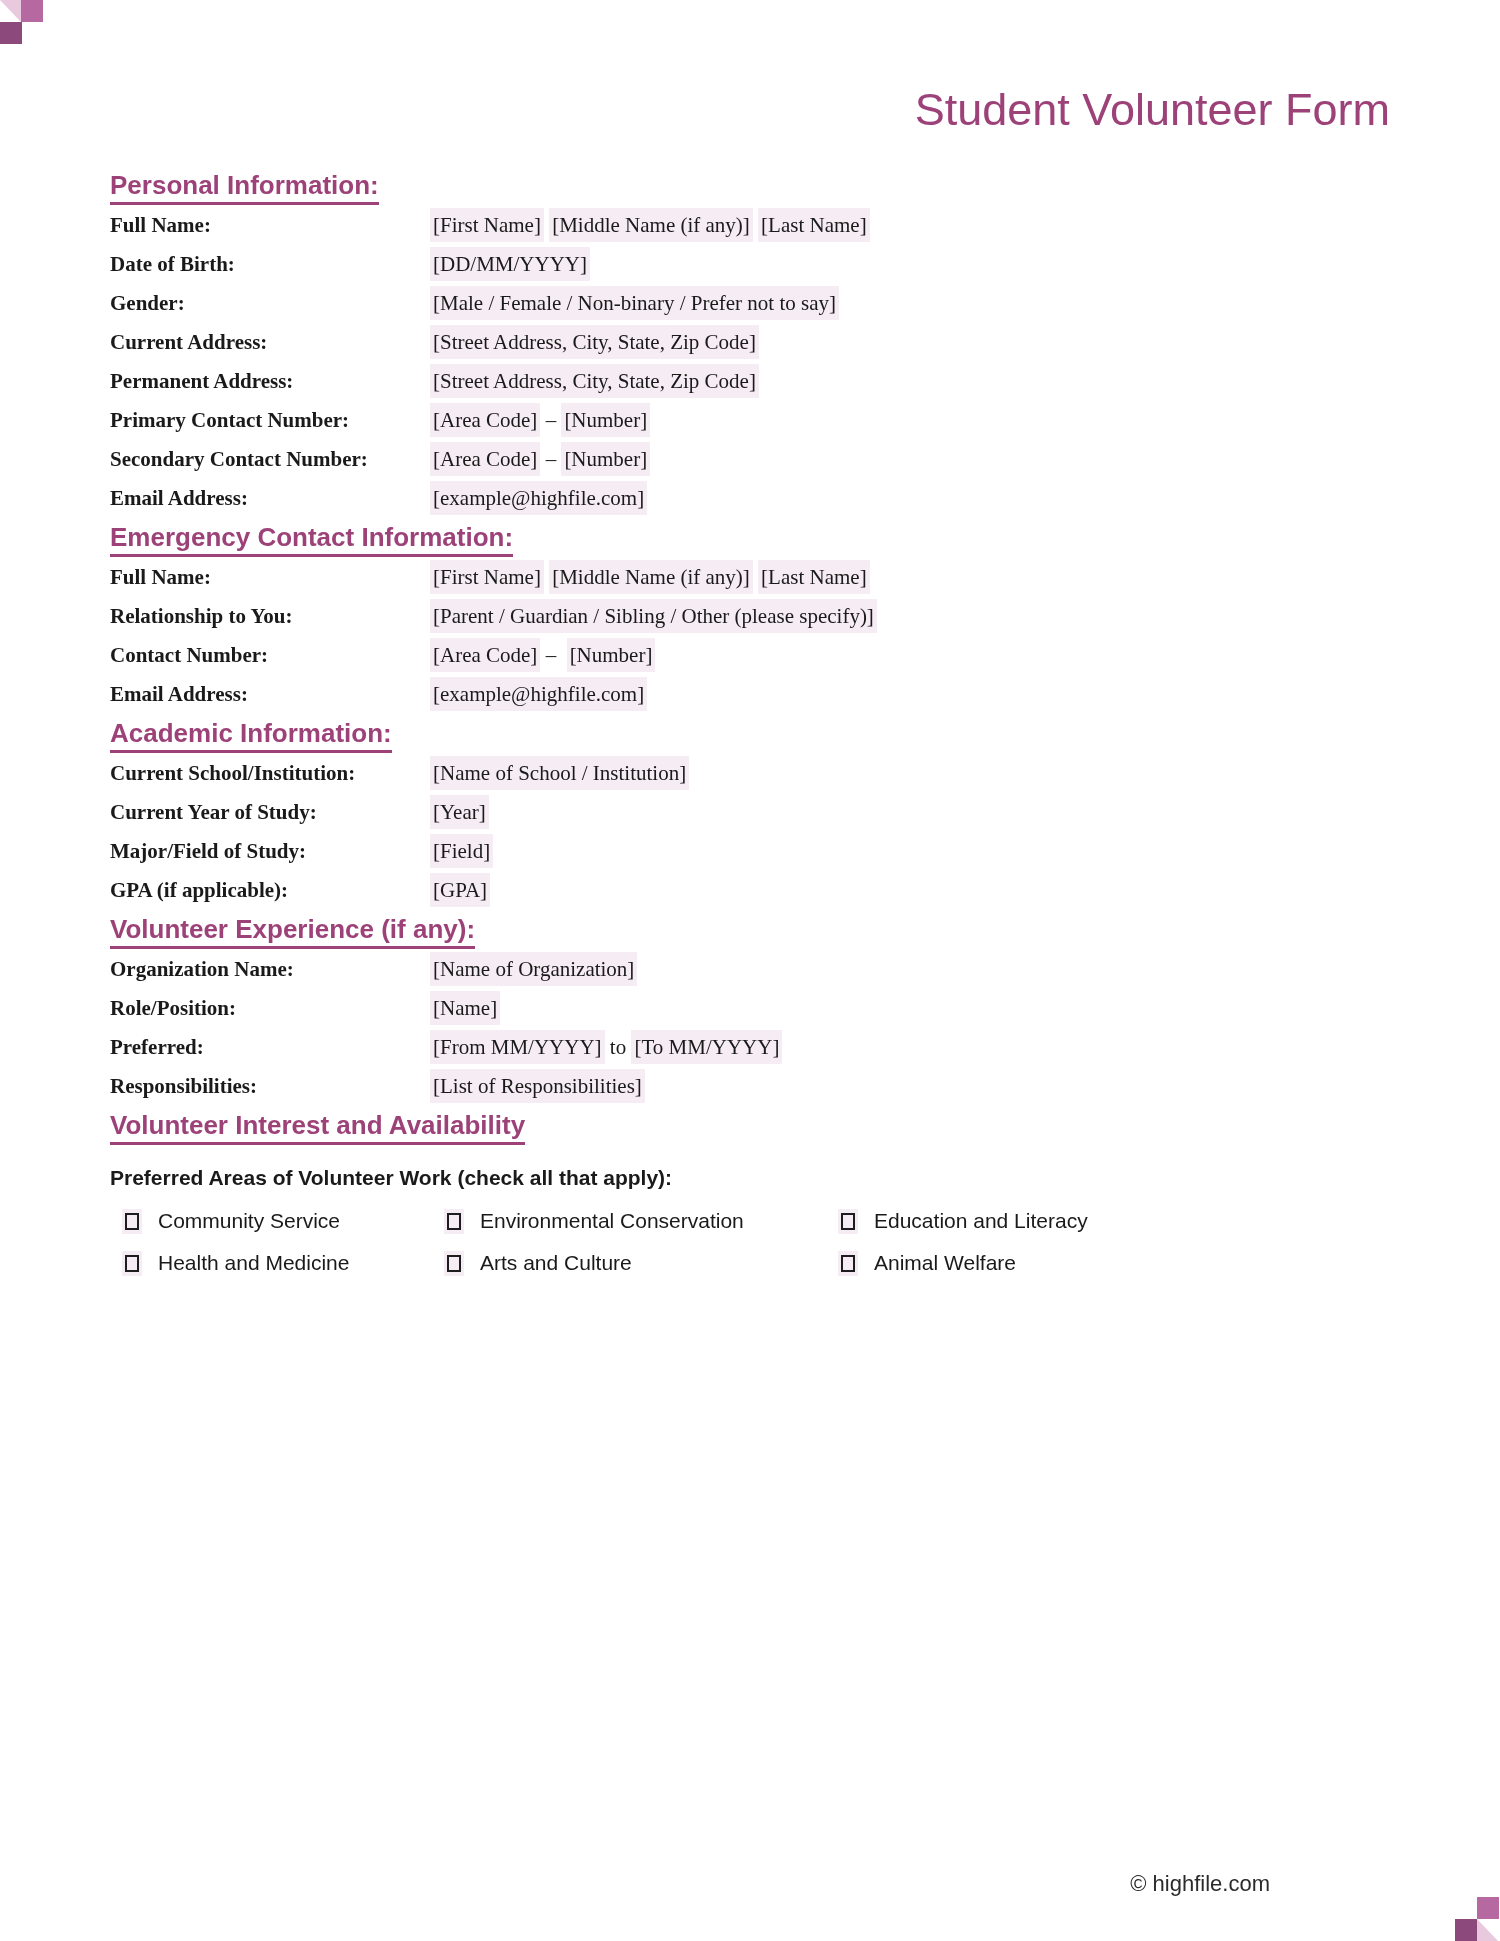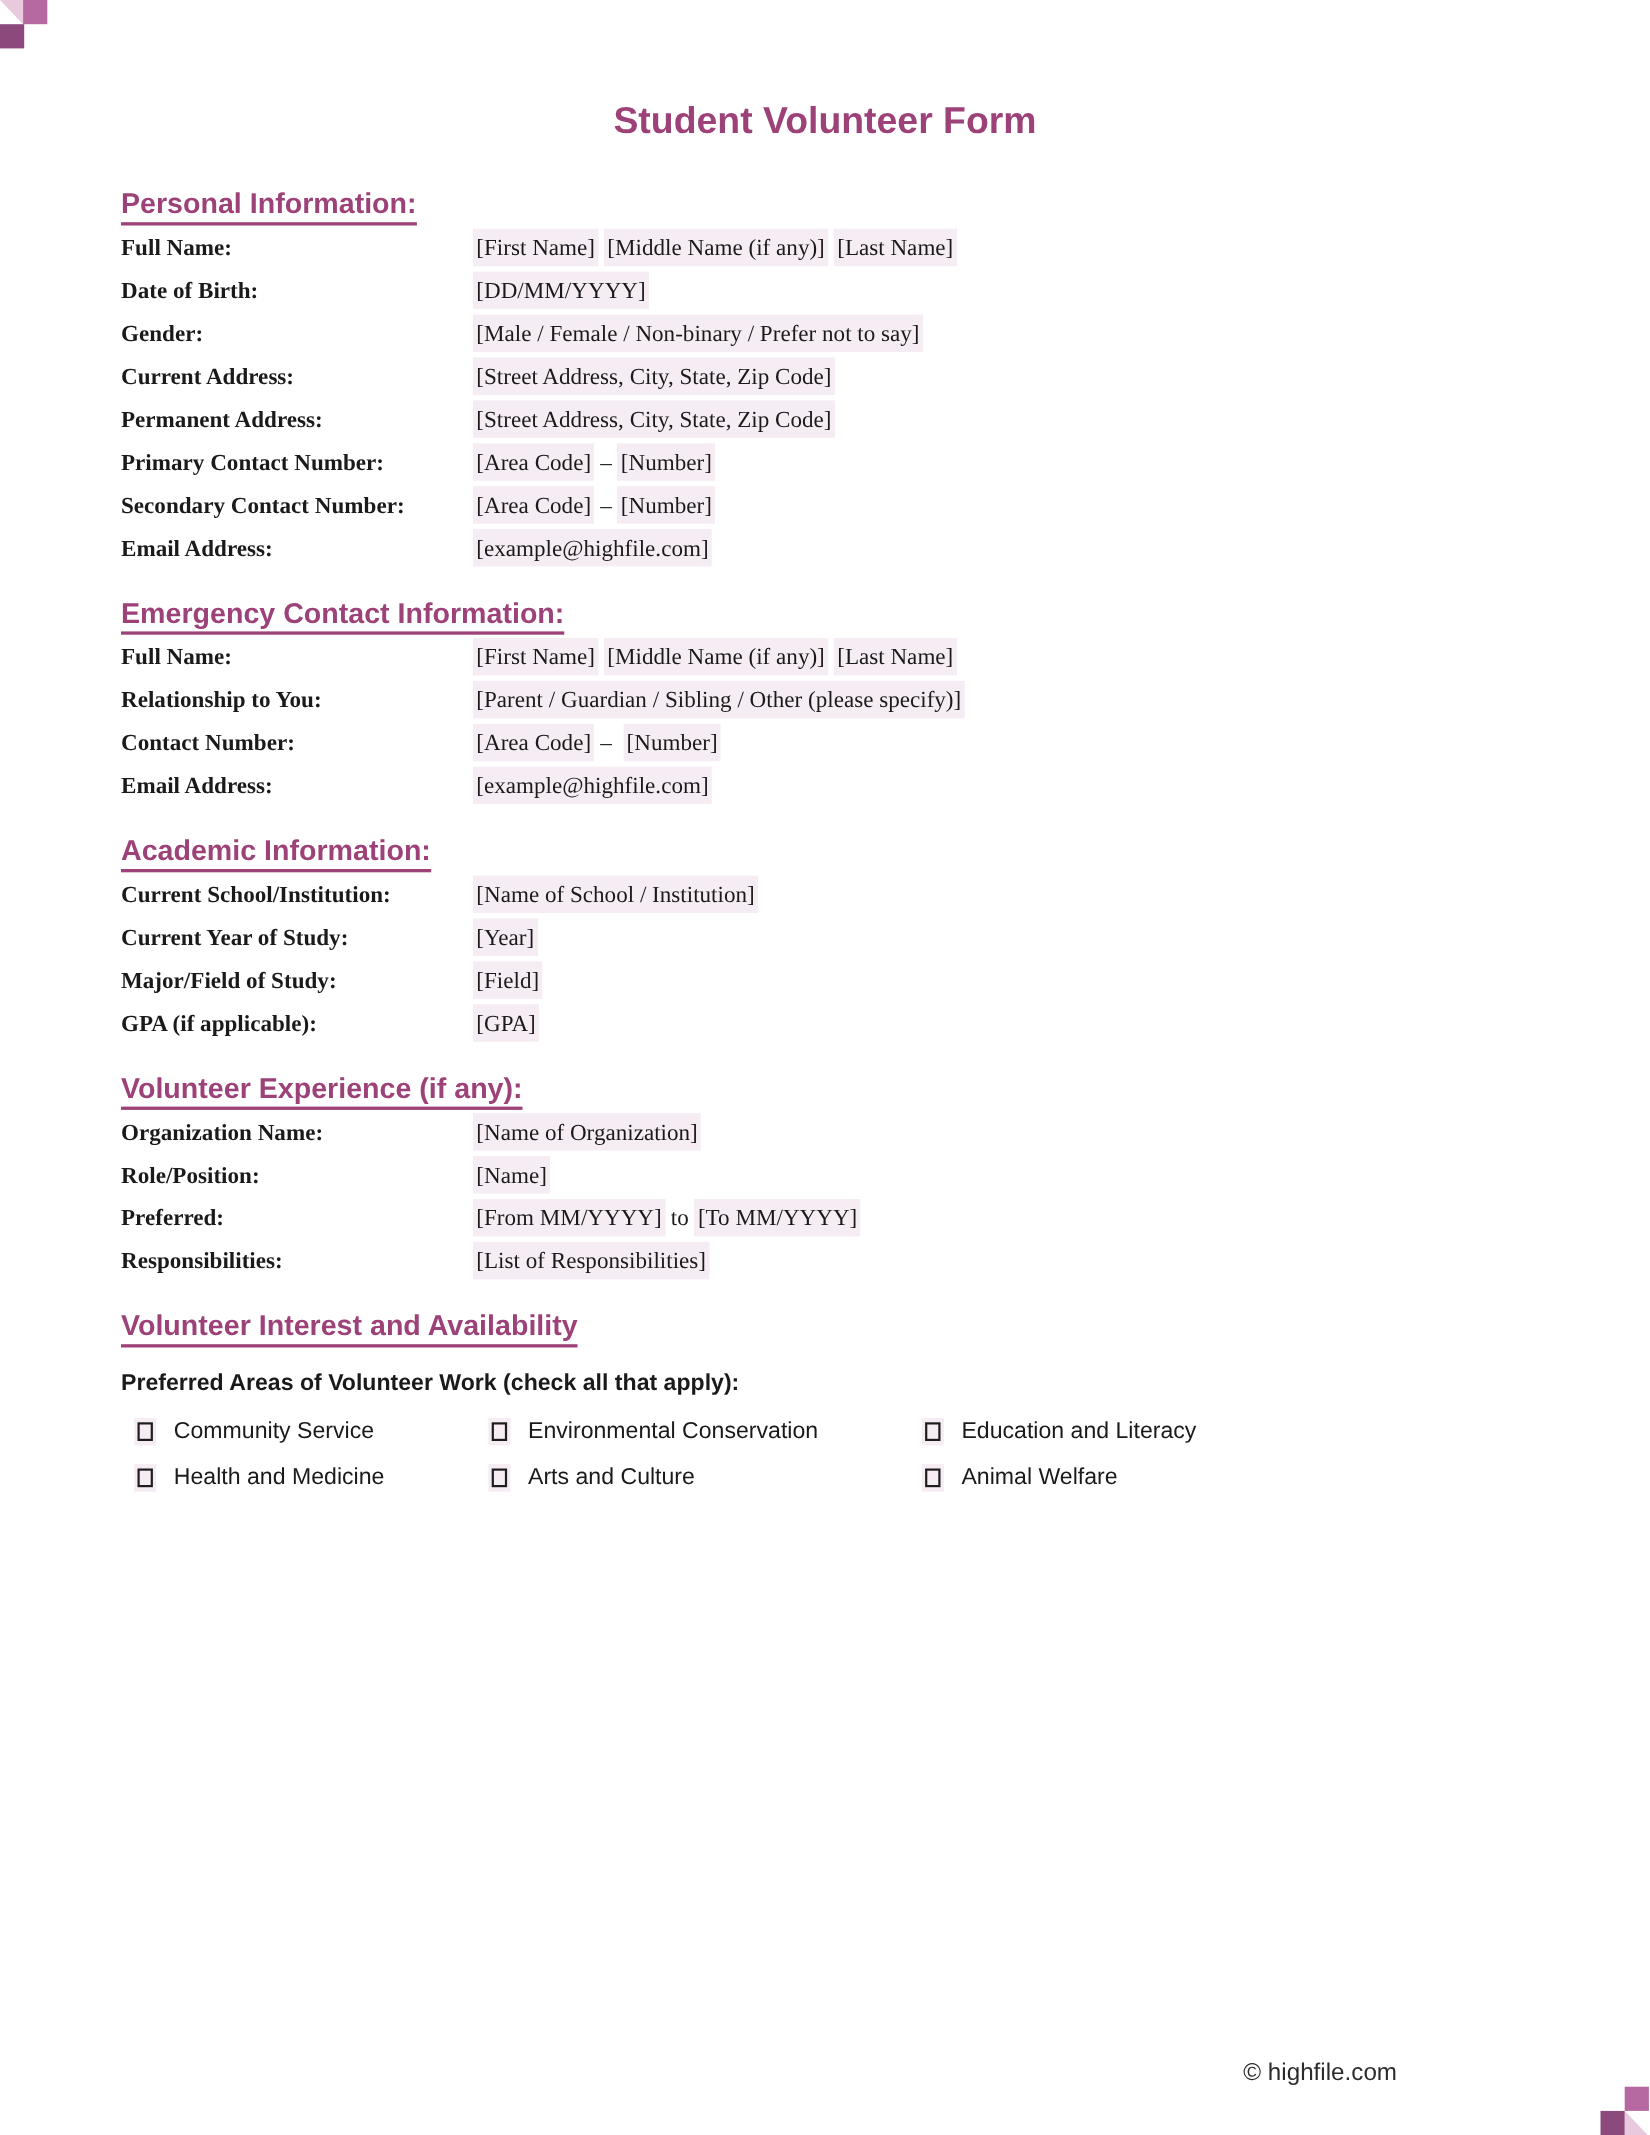--- a/index.html
+++ b/index.html
@@ -24,23 +24,23 @@
   .logo .sq-dark{width:22px;height:22px;background:var(--logo-purple);}
   .logo .tri{width:21px;height:22px;background:var(--logo-pale);}
   .logo-top .tri{left:0;top:0;clip-path:polygon(0 0,100% 0,100% 100%);}
   .logo-top .sq-pink{left:21px;top:0;}
   .logo-top .sq-dark{left:0;top:22px;}
   .logo-bottom .sq-pink{left:22px;top:0;}
   .logo-bottom .sq-dark{left:0;top:22px;}
   .logo-bottom .tri{left:22px;top:22px;clip-path:polygon(0 0,0 100%,100% 100%);}
 
   .content{position:absolute;left:110px;right:110px;top:0;}
-  .title{margin:86px 0 36px;font-size:34px;line-height:48px;font-weight:bold;color:var(--accent);text-align:center;}
-
-  .section h2{margin:24px 0 0;font-size:26px;line-height:30px;color:var(--accent);font-weight:bold;}
+  .title{margin:86px 0 36px;font-size:45px;line-height:48px;font-weight:normal;color:var(--accent);text-align:right;}
+
+  .section h2{margin:4px 0 0;font-size:26px;line-height:30px;color:var(--accent);font-weight:bold;}
   .section h2 .hu{border-bottom:3px solid var(--accent);padding-bottom:2px;}
   .rows{margin-top:6px;font-family:Liberation Serif, serif;}
   .row{display:flex;align-items:center;height:39px;font-size:21px;}
   .row .label{width:320px;flex-shrink:0;font-weight:bold;}
   .row .value{font-weight:normal;}
   .hl{background:var(--highlight);padding:5px 3px;}
   .value .sep{white-space:pre;}
 
   .note-row{margin-top:16px;height:36px;display:flex;align-items:center;}
   .note-row .note{font-size:21px;font-weight:bold;background:var(--highlight);padding:6px 22px 6px 4px;}

